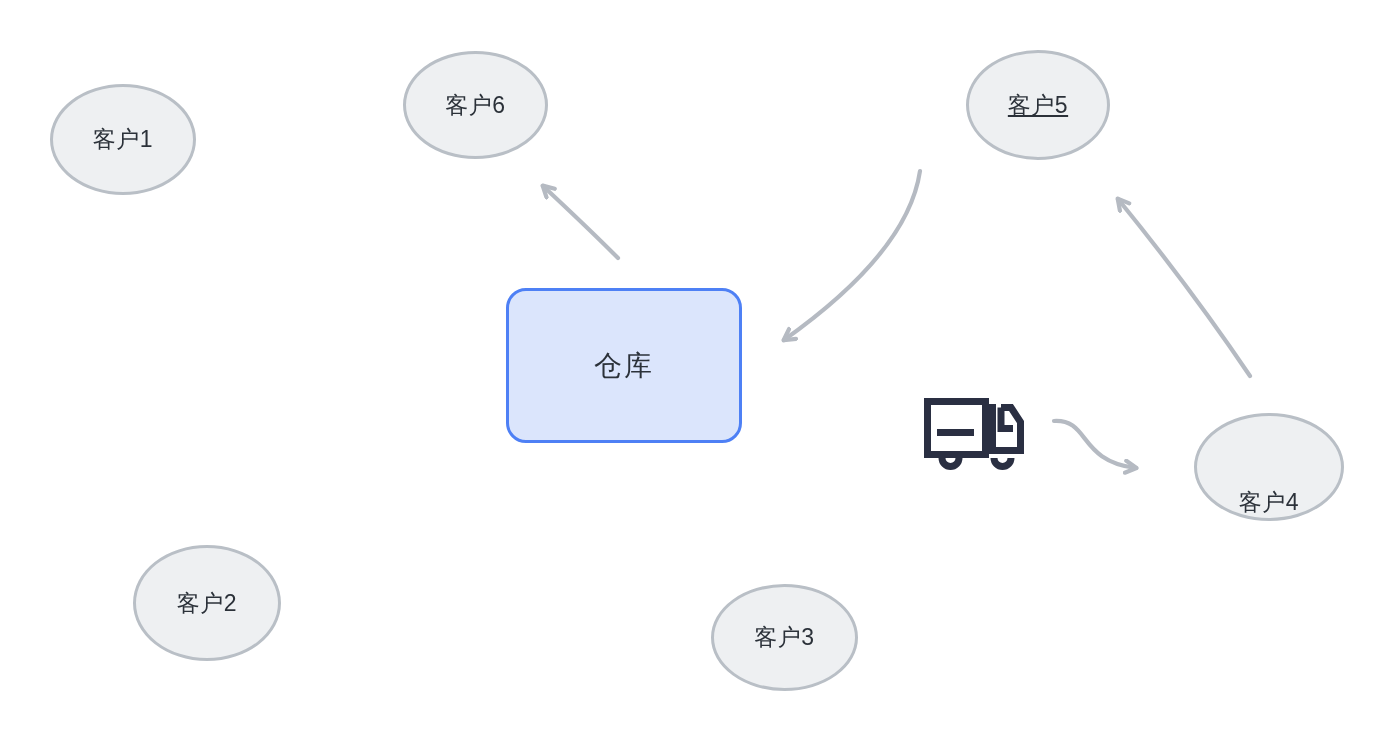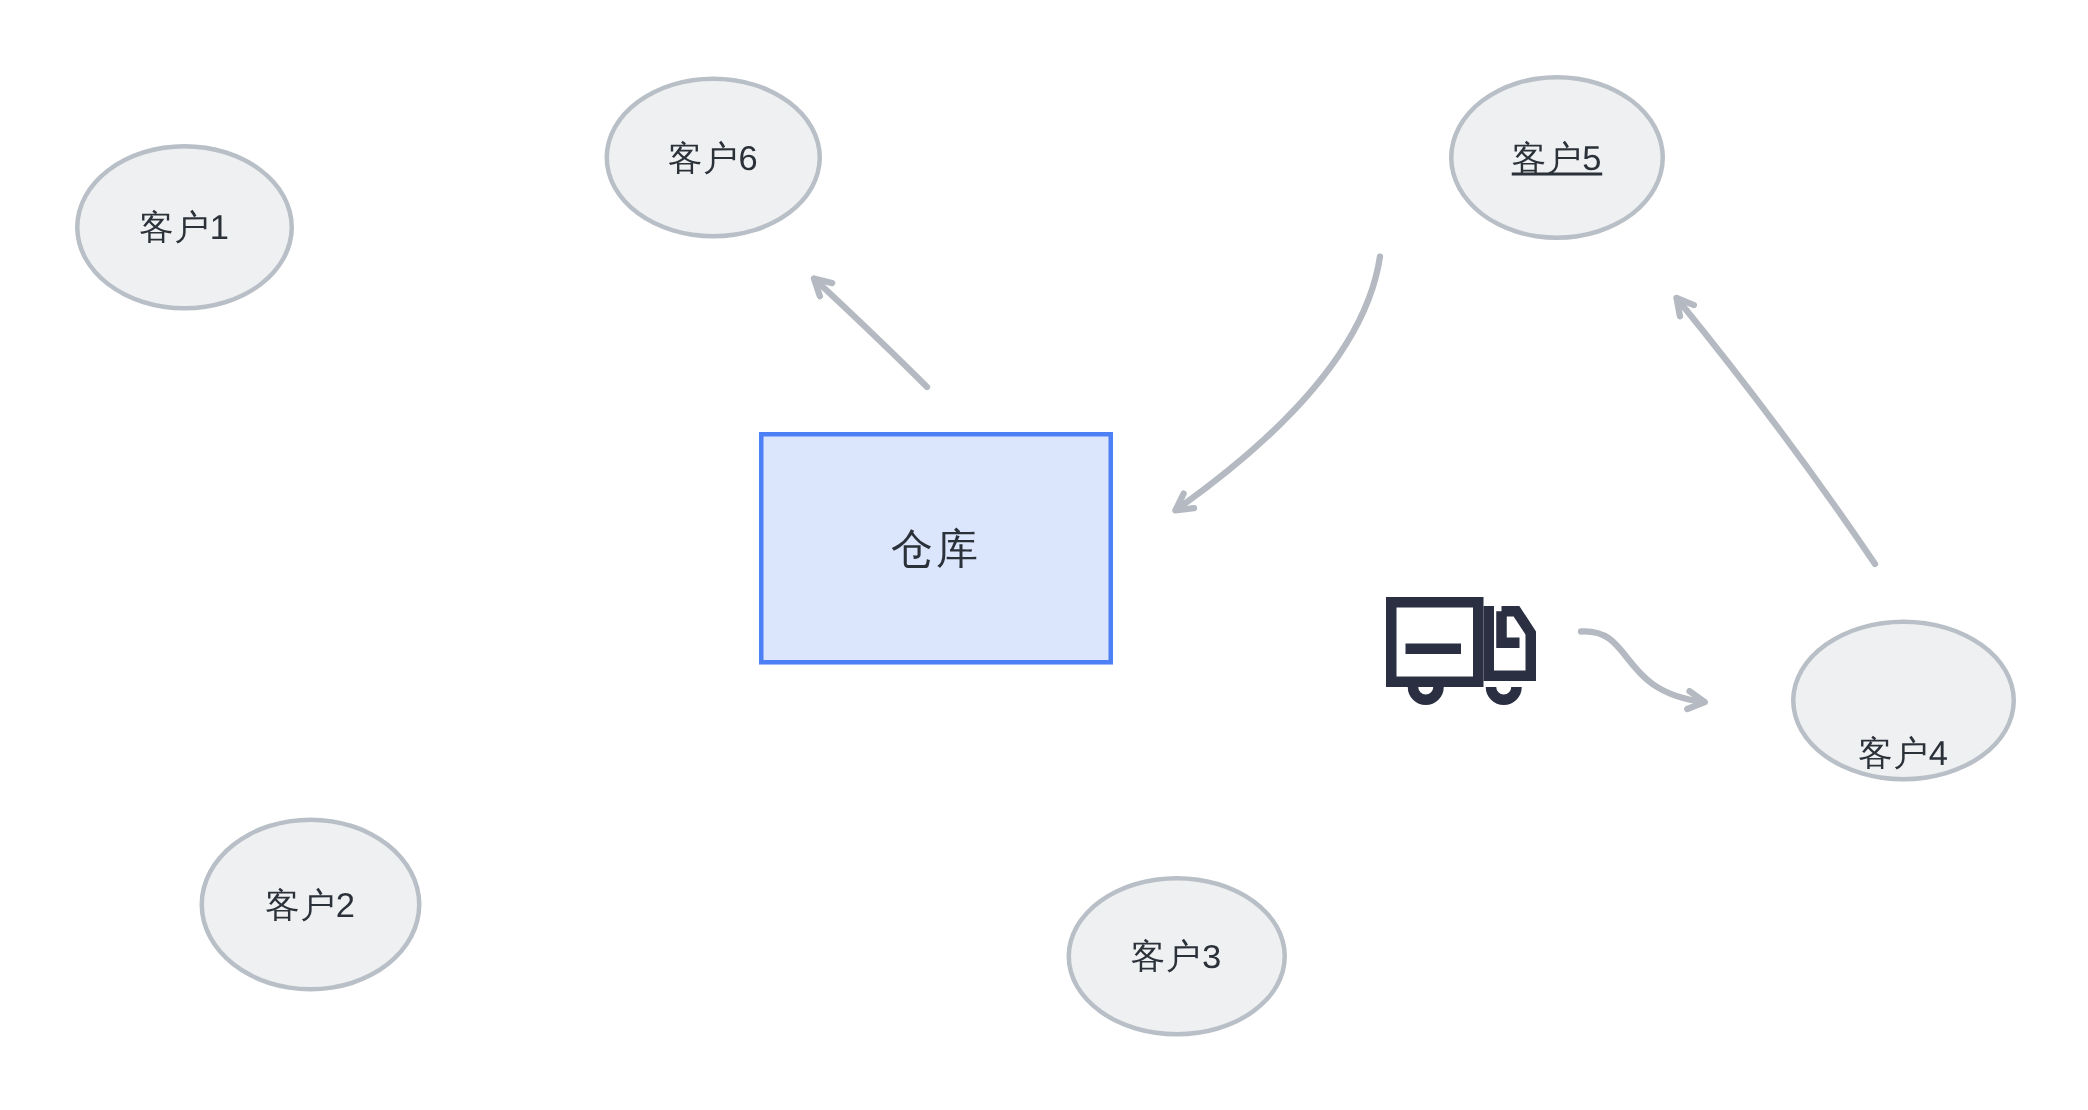--- a/index.html
+++ b/index.html
@@ -21,39 +21,39 @@
     align-items: center;
     justify-content: center;
     box-sizing: border-box;
     border-radius: 50%;
     background: #eef0f2;
     border: 3px solid #b9bfc6;
     color: #2b3139;
     font-size: 23px;
     letter-spacing: 0.5px;
   }
-  #node-c1 { left: 50px;   top: 96px;  width: 146px; height: 111px; }
+  #node-c1 { left: 50px;   top: 84px;  width: 146px; height: 111px; }
   #node-c2 { left: 133px;  top: 545px; width: 148px; height: 116px; text-align: right; }
-  #node-c3 { left: 711px;  top: 584px; width: 147px; height: 107px; font-family: Liberation Mono, monospace; }
+  #node-c3 { left: 711px;  top: 584px; width: 147px; height: 107px; }
   #node-c4 { left: 1194px; top: 413px; width: 150px; height: 108px; align-items: flex-end; }
   #node-c5 { left: 966px;  top: 50px;  width: 144px; height: 110px; text-decoration: underline; }
   #node-c6 { left: 403px;  top: 51px;  width: 145px; height: 108px; }
   #node-warehouse {
     position: absolute;
     left: 506px;
     top: 288px;
     width: 236px;
     height: 155px;
     box-sizing: border-box;
     display: flex;
     align-items: center;
     justify-content: center;
     background: #dbe5fc;
     border: 3px solid #4e80f5;
-    border-radius: 0;
+    border-radius: 20px;
     color: #2b3139;
     font-size: 28px;
     letter-spacing: 2px;
   }
   .arrow-layer {
     position: absolute;
     left: 0;
     top: 0;
     width: 1392px;
     height: 740px;

